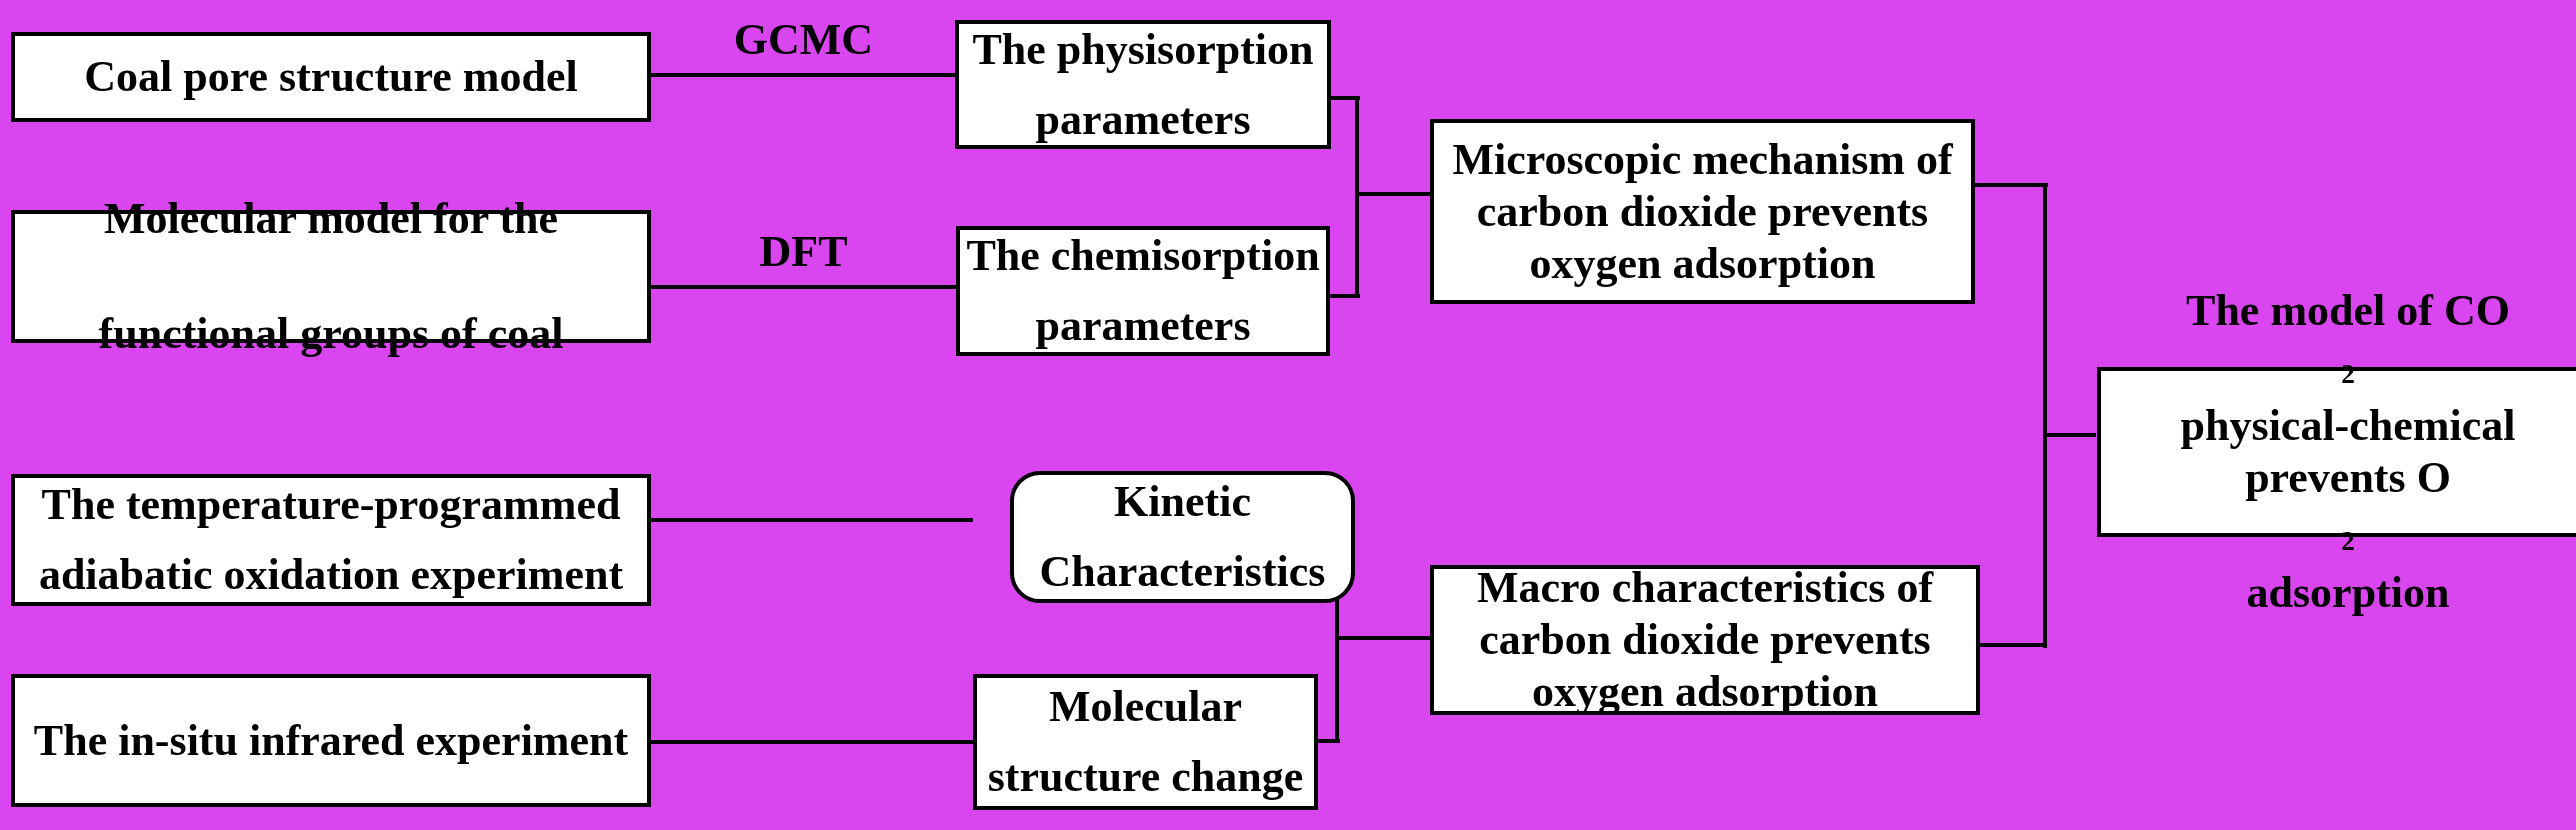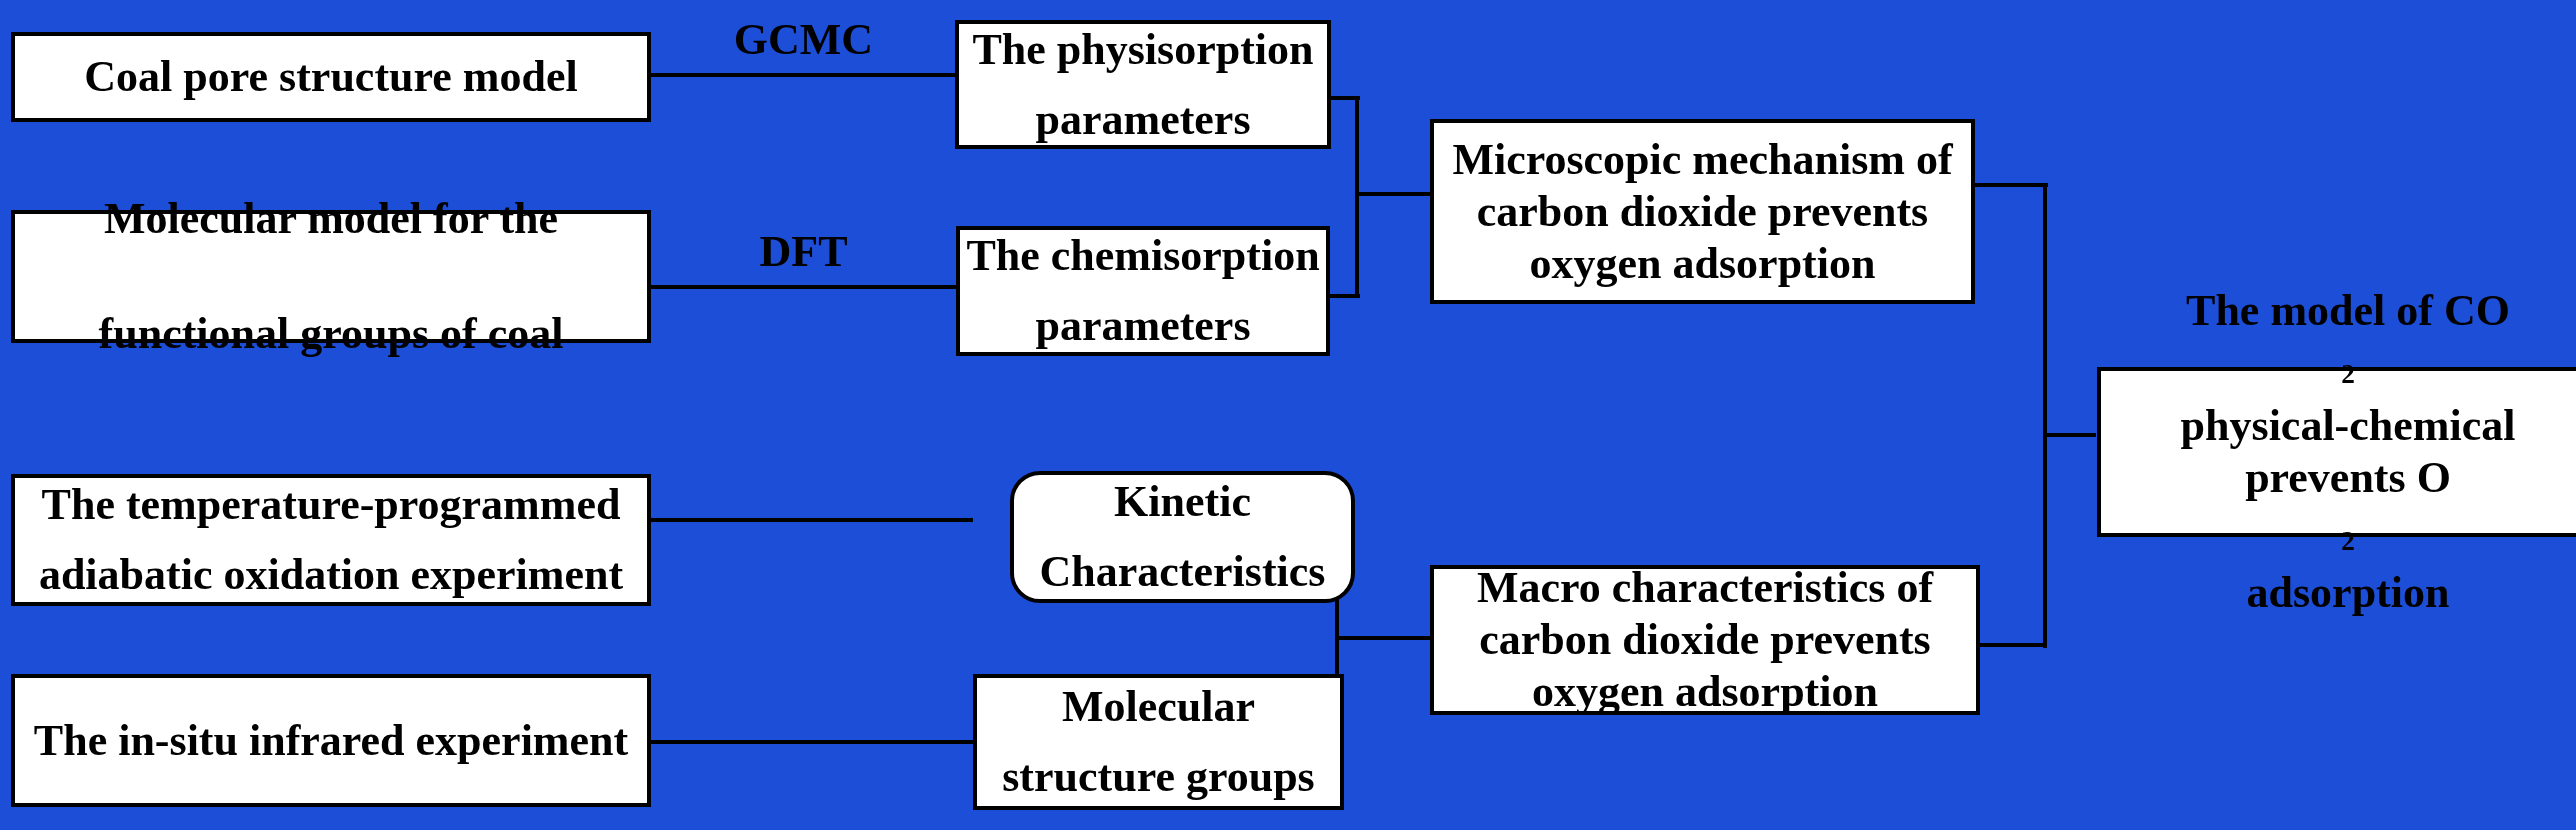--- a/index.html
+++ b/index.html
@@ -4,21 +4,21 @@
 <style>
   html, body {
     margin: 0;
     padding: 0;
     background: #ffffff;
   }
   #canvas {
     position: relative;
     width: 2576px;
     height: 831px;
-    background: #1d4ed8;
+    background: #d946ef;
     font-family: "Liberation Serif", "DejaVu Serif", serif;
     font-weight: bold;
     color: #000000;
     overflow: hidden;
   }
   .box {
     position: absolute;
     box-sizing: border-box;
     border: 4.4px solid #000000;
     background: #ffffff;
@@ -55,21 +55,21 @@
   }
 
   
   #b-coal        { left: 11px;   top: 32px;  width: 640px; height: 90px; }
   #b-molmodel    { left: 11px;   top: 210px; width: 640px; height: 133px; gap: 45px; }
   #b-temp        { left: 11px;   top: 474px; width: 640px; height: 132px; }
   #b-insitu      { left: 11px;   top: 674px; width: 640px; height: 133px; }
   #b-physi       { left: 955px; top: 13.3px;  width: 376px; height: 129px; margin-top: 7px; }
   #b-chemi       { left: 956px; top: 226px; width: 374px; height: 130px; }
   #b-kinetic     { left: 1010px; top: 471px; width: 345px; height: 132px; border-radius: 30px; }
-  #b-molstruct   { left: 973px; top: 674px; width: 371px; height: 136px; }
+  #b-molstruct   { left: 973px; top: 674px; width: 345px; height: 136px; }
   #b-micro       { left: 1430px; top: 119px; width: 545px; height: 185px; }
   #b-macro       { left: 1430px; top: 565px; width: 550px; height: 150px; }
   #b-co2model    { left: 2097px; top: 367px; width: 502px; height: 170px; }
 
   
   #l-gcmc   { left: 651px;  top: 73px;  width: 305px; height: 4.4px; }
   #l-dft    { left: 651px;  top: 285px; width: 305px; height: 4.4px; }
   #l-b3b7   { left: 651px;  top: 518px; width: 322px; height: 4.4px; }
   #l-b4b8   { left: 651px;  top: 740px; width: 322px; height: 4.4px; }
   #s-b5     { left: 1330px; top: 96px; width: 30px;  height: 4.4px; }
@@ -122,21 +122,21 @@
     <span>parameters</span>
   </div>
 
   <div class="box lh2" id="b-kinetic">
     <span>Kinetic</span>
     <span>Characteristics</span>
   </div>
 
   <div class="box lh2" id="b-molstruct">
     <span>Molecular</span>
-    <span>structure groups</span>
+    <span>structure change</span>
   </div>
 
   <div class="box lh3" id="b-micro">
     <span>Microscopic mechanism of</span>
     <span>carbon dioxide prevents</span>
     <span>oxygen adsorption</span>
   </div>
 
   <div class="box lh3" id="b-macro">
     <span>Macro characteristics of</span>

